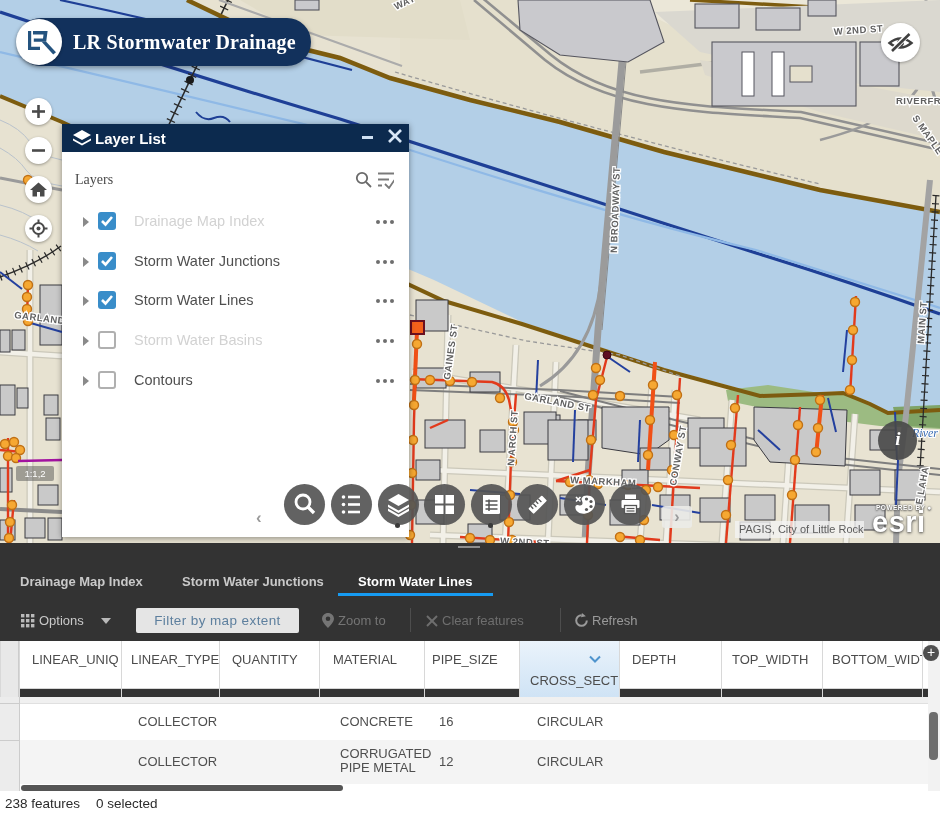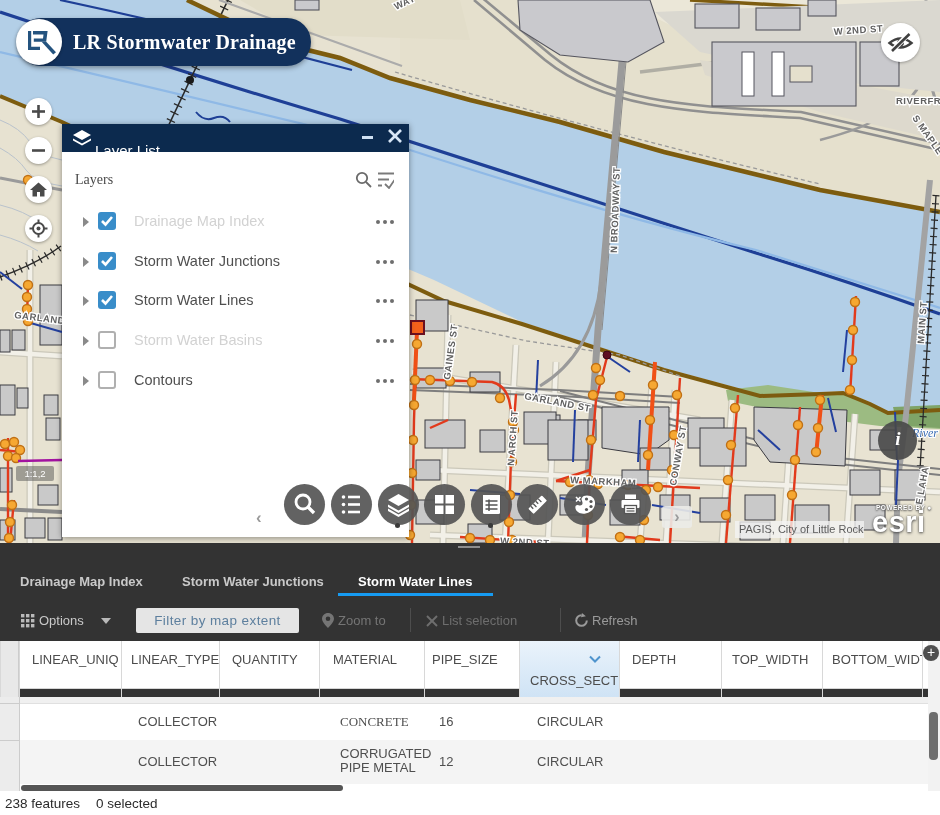--- a/index.html
+++ b/index.html
@@ -11,21 +11,21 @@
   #hpill{left:17px;top:18px;width:294px;height:48px;border-radius:24px;background:#12315c;box-shadow:0 2px 5px rgba(0,0,0,.35);}
   #hlogo{left:16px;top:19px;width:46px;height:46px;border-radius:50%;background:#fff;box-shadow:0 1px 3px rgba(0,0,0,.3);}
   #htitle{left:73px;top:31px;color:#fff;font-size:20px;font-weight:bold;font-family:"Liberation Serif",serif;letter-spacing:.2px;}
   
   #eyebtn{left:881px;top:23px;width:39px;height:39px;border-radius:50%;background:#fff;box-shadow:0 1px 3px rgba(0,0,0,.3);}
   
   .navbtn{width:27px;height:27px;border-radius:50%;background:#fff;box-shadow:0 1px 3px rgba(0,0,0,.35);left:25px;color:#4a4a4a;}
   
   #panel{left:62px;top:124px;width:347px;height:413px;background:#fff;box-shadow:0 1px 6px rgba(0,0,0,.4);}
   #ptitle{position:absolute;left:0;top:0;width:100%;height:28px;background:#0c2a4e;}
-  #ptext{position:absolute;left:33px;top:6px;color:#fff;font-size:15px;font-weight:normal;margin-top:12px;}
+  #ptext{position:absolute;left:33px;top:6px;color:#fff;font-size:15px;font-weight:bold;}
   .prow{position:absolute;left:0;width:100%;height:38px;}
   .tri{position:absolute;left:21px;top:14px;width:0;height:0;border-left:6px solid #8a8a8a;border-top:5px solid transparent;border-bottom:5px solid transparent;}
   .cb{position:absolute;left:36px;top:9px;width:18px;height:18px;border-radius:3px;box-sizing:border-box;}
   .cbon{background:#398dc9;}
   .cboff{background:#fff;border:2px solid #b0b0b0;}
   .lbl{position:absolute;left:72px;top:10px;font-size:14.5px;color:#4f4f4f;}
   .dis{color:#d2d2d2;}
   .dots{position:absolute;left:314px;top:17px;width:4px;height:4px;border-radius:50%;background:#6e6e6e;box-shadow:7px 0 0 #6e6e6e,14px 0 0 #6e6e6e;}
   
   .tbtn{width:41px;height:41px;border-radius:50%;background:rgba(85,85,85,.92);top:484px;}
@@ -570,21 +570,21 @@
       <div id="fbtn">Filter by map extent</div>
       <svg width="12" height="15" style="position:absolute;left:322px;top:70px;" viewBox="0 0 12 15">
           <path d="M6 0 C2.7 0 0 2.6 0 5.8 C0 9.5 6 15 6 15 C6 15 12 9.5 12 5.8 C12 2.6 9.3 0 6 0 Z M6 8 A2.3 2.3 0 1 1 6 3.4 A2.3 2.3 0 0 1 6 8 Z" fill="#757575"></path>
         </svg>
       <div class="tbar" style="left:338px;color:#757575;">Zoom to</div>
       <div class="vdiv" style="left:410px;"></div>
       <svg width="12" height="12" style="position:absolute;left:426px;top:72px;">
           <line x1="1" y1="1" x2="11" y2="11" stroke="#6e6e6e" stroke-width="2"></line>
           <line x1="11" y1="1" x2="1" y2="11" stroke="#6e6e6e" stroke-width="2"></line>
         </svg>
-      <div class="tbar" style="left:442px;color:#6e6e6e;">List selection</div>
+      <div class="tbar" style="left:442px;color:#6e6e6e;">Clear features</div>
       <div class="vdiv" style="left:560px;"></div>
       <svg width="15" height="15" style="position:absolute;left:574px;top:70px;" viewBox="0 0 15 15">
           <path d="M12.8 7.5 A5.3 5.3 0 1 1 7.5 2.2" fill="none" stroke="#9a9a9a" stroke-width="2"></path>
           <path d="M7.5 0 L12 2.2 L7.5 4.4 Z" fill="#9a9a9a" transform="rotate(12 7.5 2.2)"></path>
         </svg>
       <div class="tbar" style="left:592px;color:#9a9a9a;">Refresh</div>
     </div>
     <div id="thead">
       <div class="hcell" style="left:0;width:19px;background:#e8e8e8;border-right:1px solid #ccc;"></div>
       <div class="hcell" style="left:19px;width:102px;">
@@ -618,21 +618,21 @@
           <div class="htxt" style="left:9px;">BOTTOM_WIDTH</div>
         </div>
       <div style="position:absolute;left:928px;top:0;width:12px;height:56px;background:#f2f2f2;"></div>
       <div style="position:absolute;left:923px;top:4px;width:16px;height:16px;border-radius:50%;background:#4f4f4f;color:#fff;font-size:14px;line-height:15px;text-align:center;z-index:30;">+</div>
     </div>
     <div id="tbody">
       <div style="position:absolute;left:0;top:154px;width:940px;height:94px;background:#fff;"></div>
       <div class="row" style="top:154px;height:6px;background:#f0f0f0;border-bottom:1px solid #e0e0e0;"></div>
       <div class="row" style="top:161px;height:36px;background:#fff;">
         <div class="rcell" style="left:130px;top:10px;">COLLECTOR</div>
-        <div class="rcell" style="left:332px;top:10px;font-family:Liberation Serif, serif;">CONCRETE</div>
+        <div class="rcell" style="left:332px;top:10px;">CONCRETE</div>
         <div class="rcell" style="left:431px;top:10px;">16</div>
         <div class="rcell" style="left:529px;top:10px;">CIRCULAR</div>
       </div>
       <div class="row" style="top:197px;height:44px;background:#f4f4f4;">
         <div class="rcell" style="left:130px;top:14px;">COLLECTOR</div>
         <div class="rcell" style="left:332px;top:7px;line-height:14px;">CORRUGATED<br>PIPE METAL</div>
         <div class="rcell" style="left:431px;top:14px;">12</div>
         <div class="rcell" style="left:529px;top:14px;">CIRCULAR</div>
       </div>
       <div style="position:absolute;left:0;top:154px;width:19px;height:94px;background:#ececec;border-right:1px solid #ccc;"></div>

